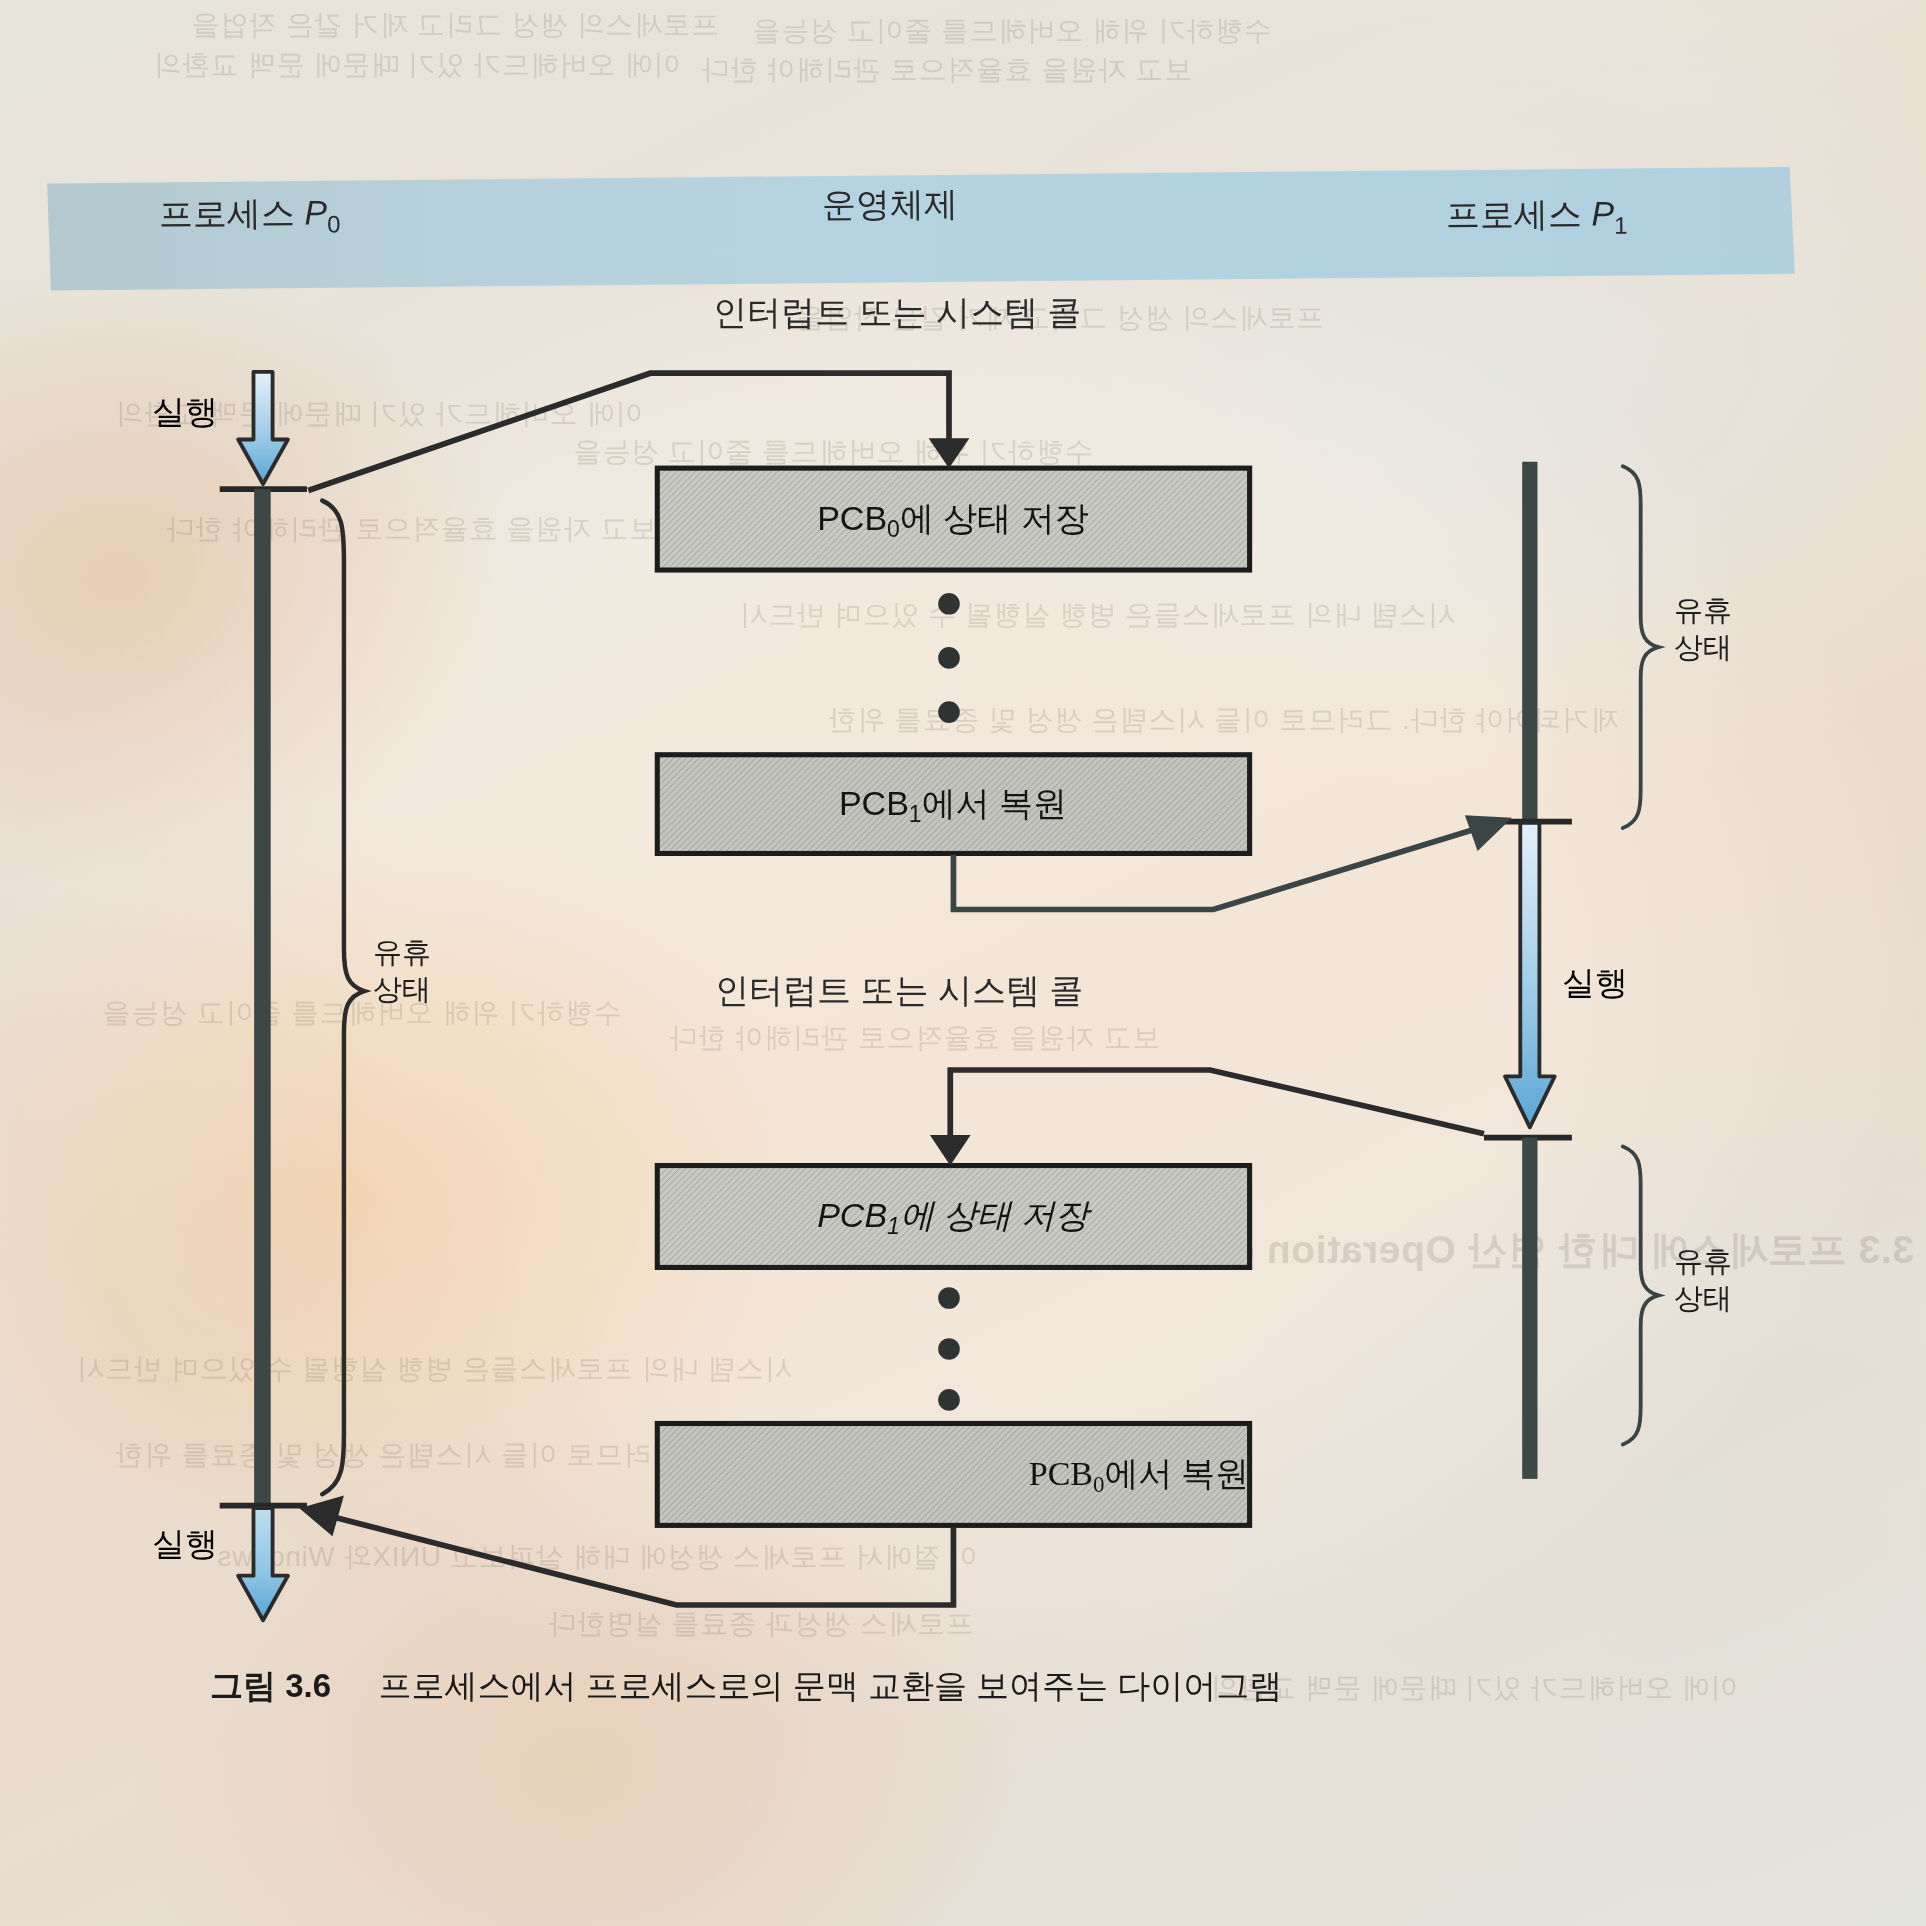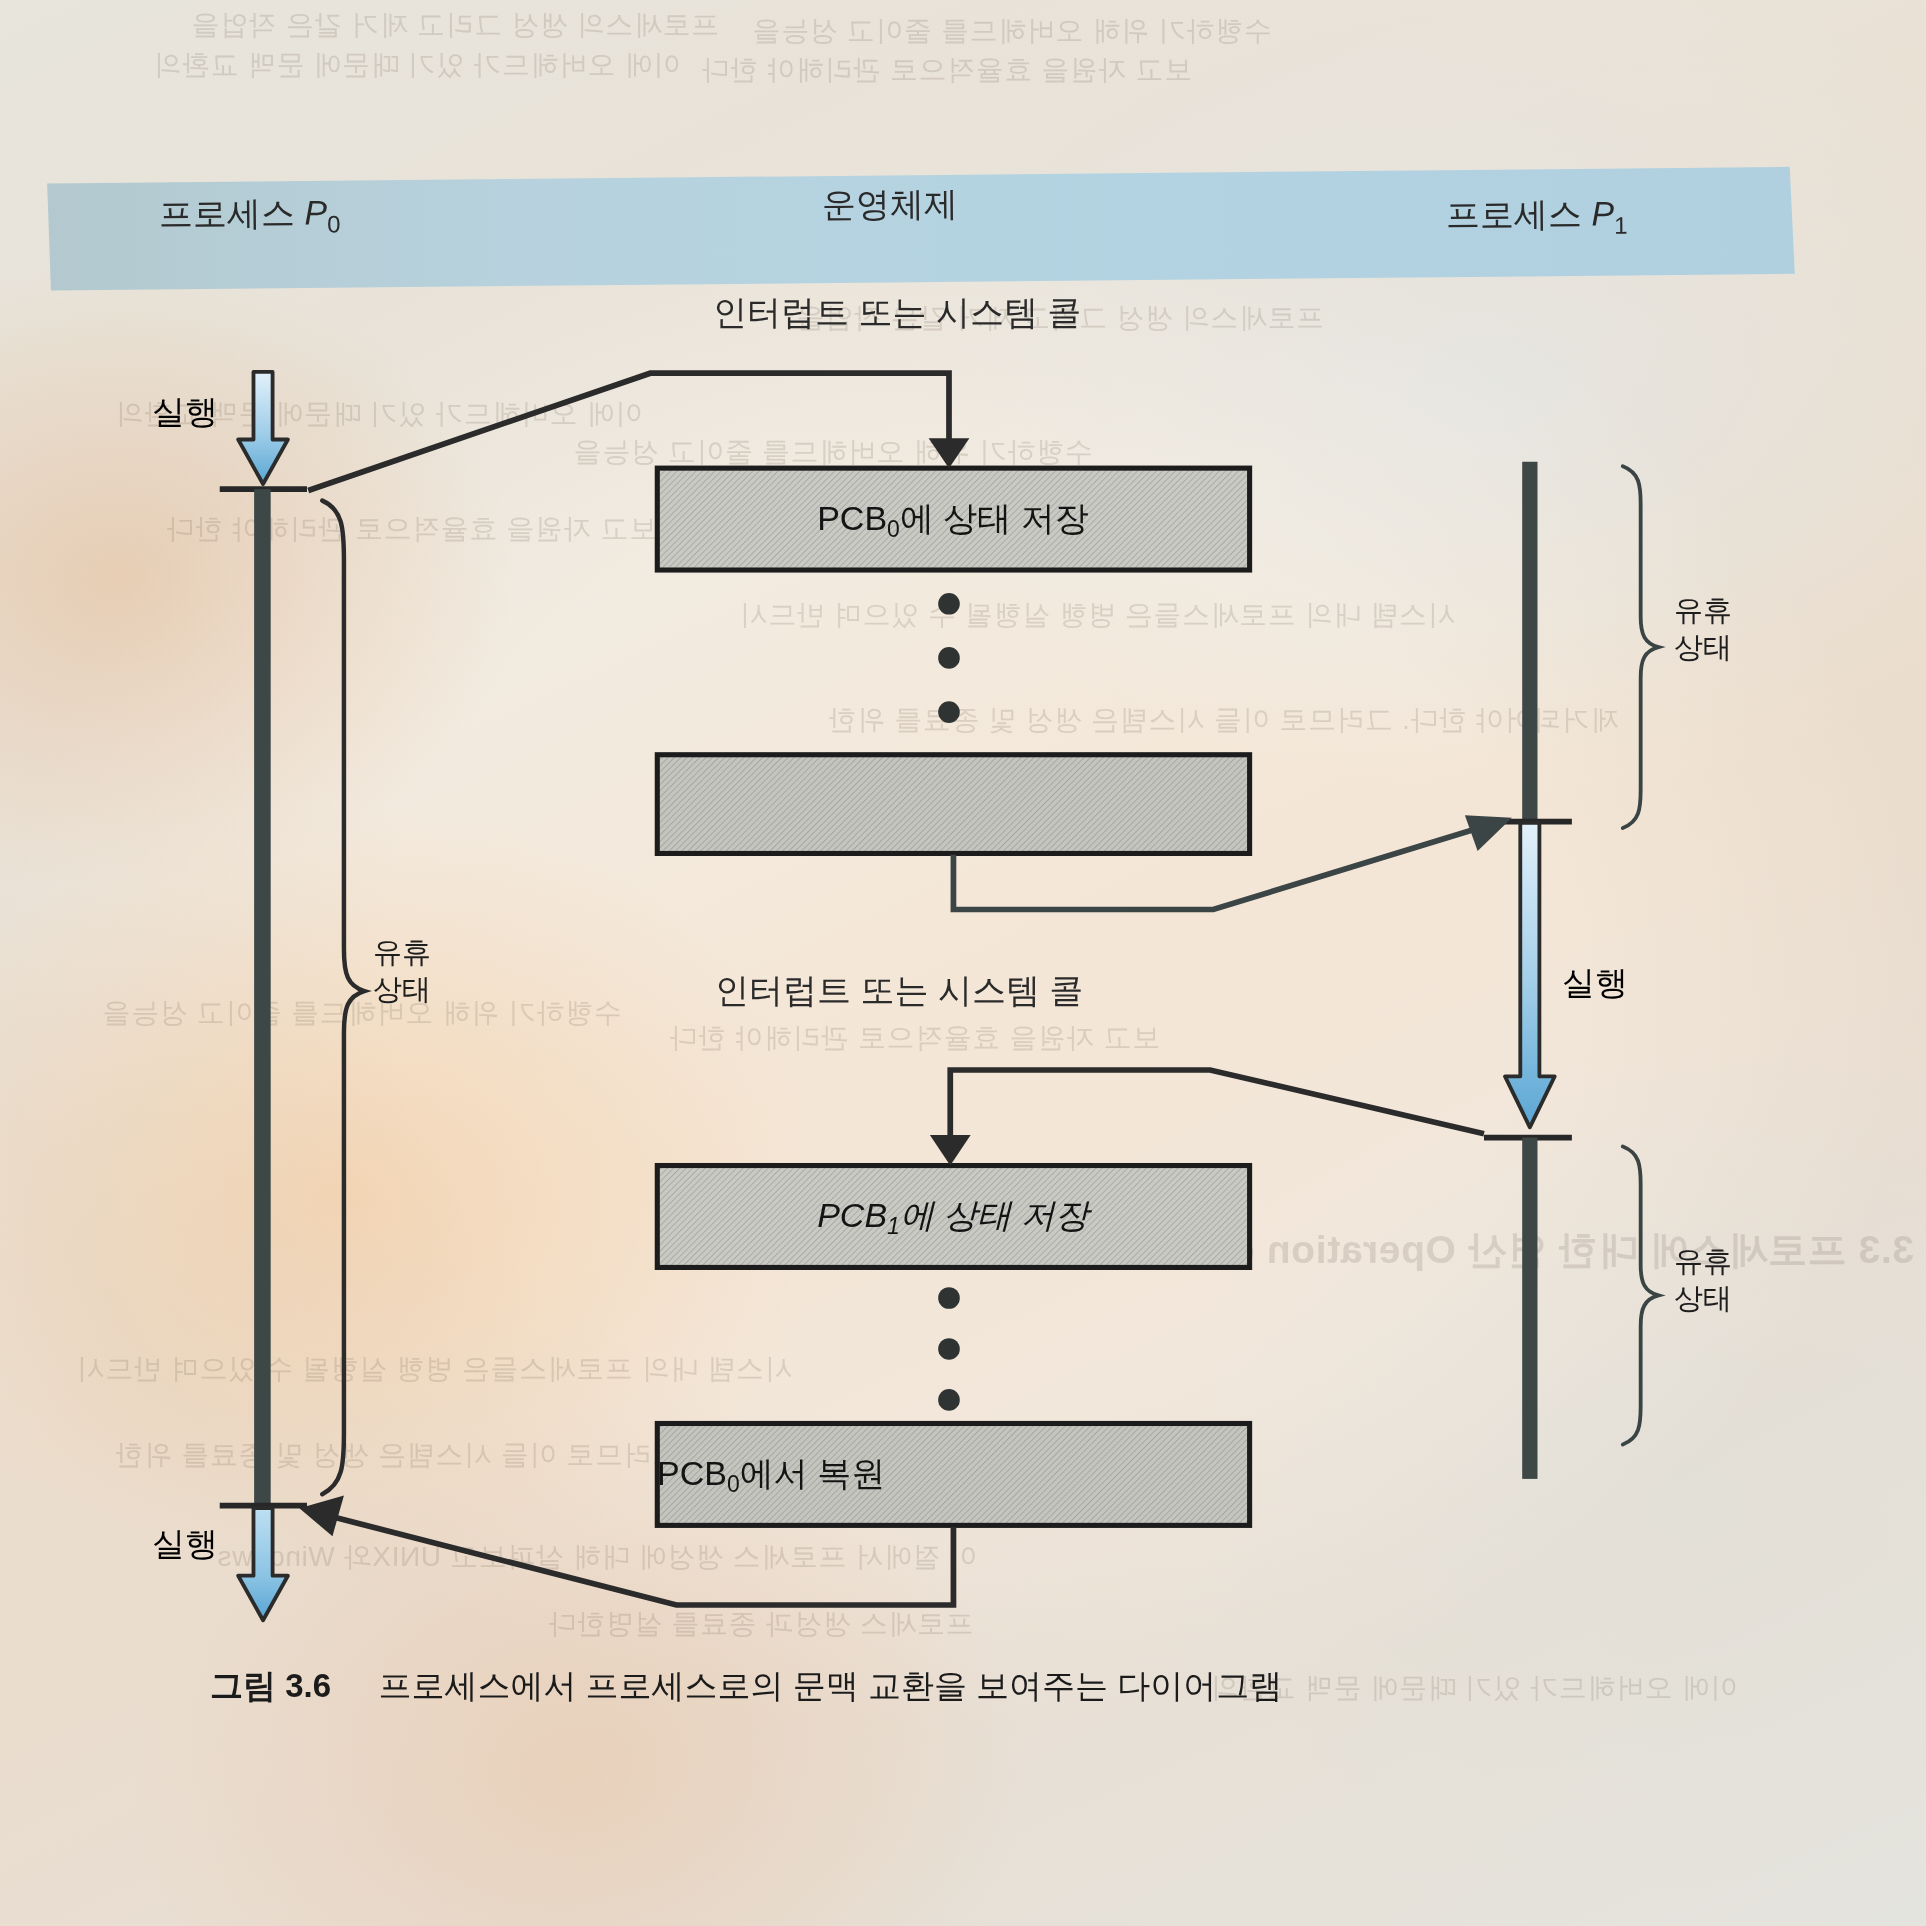--- a/index.html
+++ b/index.html
@@ -213,26 +213,29 @@
     <span>인터럽트 또는 시스템 콜</span>
   </div>
   <div class="lbl" style="left:715px;top:968px;font-size:34px;">
     <span>인터럽트 또는 시스템 콜</span>
   </div>
 
   <div class="lbl boxtext" style="left:657px;top:496px;width:592px;text-align:center;">
     <span>PCB</span><span class="sub">0</span><span>에 상태 저장</span>
   </div>
 
+  <div class="lbl boxtext" style="left:657px;top:781px;width:592px;text-align:center;">
+    <span>PCB</span><span class="sub">1</span><span>에서 복원</span>
+  </div>
 
   <div class="lbl boxtext" style="left:657px;top:1193px;width:592px;text-align:center;font-style:italic;">
     <span>PCB</span><span class="sub">1</span><span>에 상태 저장</span>
   </div>
 
-  <div class="lbl boxtext" style="left:657px;top:1451px;width:592px;text-align:left;">
+  <div class="lbl boxtext" style="left:657px;top:1451px;width:592px;text-align:right;font-family:Liberation Serif, serif;">
     <span>PCB</span><span class="sub">0</span><span>에서 복원</span>
   </div>
 
   <div class="lbl sidelbl" style="left:152px;top:390px;">
     <span>실행</span>
   </div>
 
   <div class="lbl brace-lbl" style="left:373px;top:934px;">
     <div>유휴</div>
     <div>상태</div>

